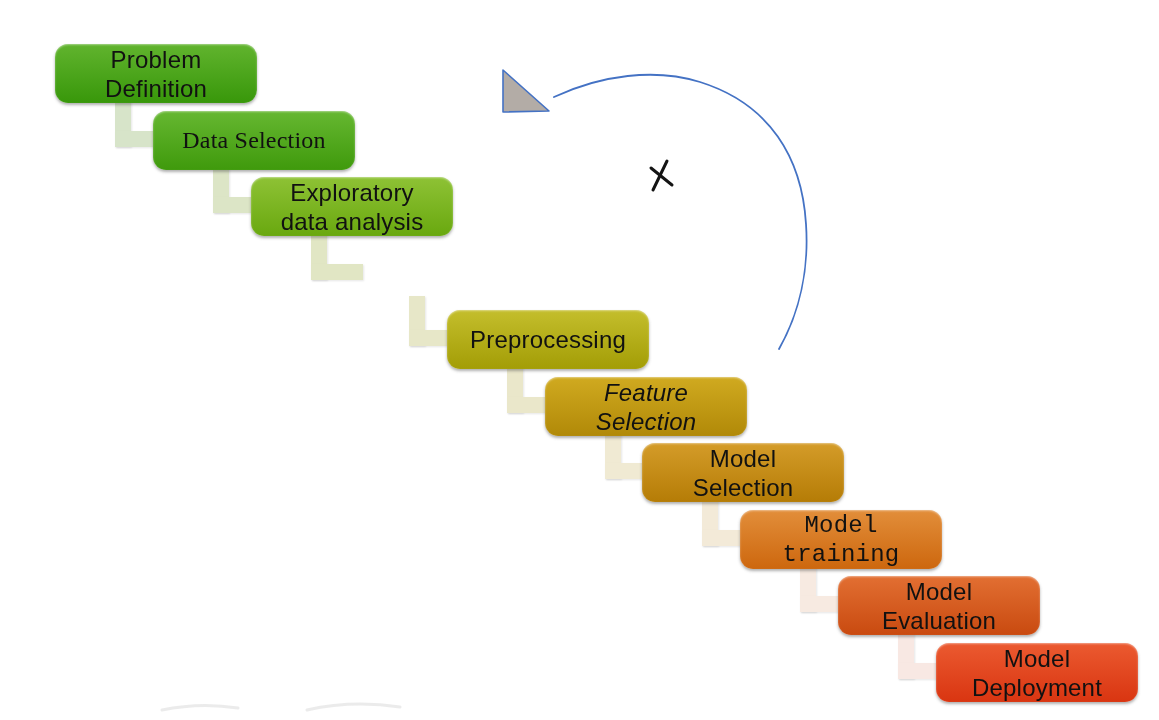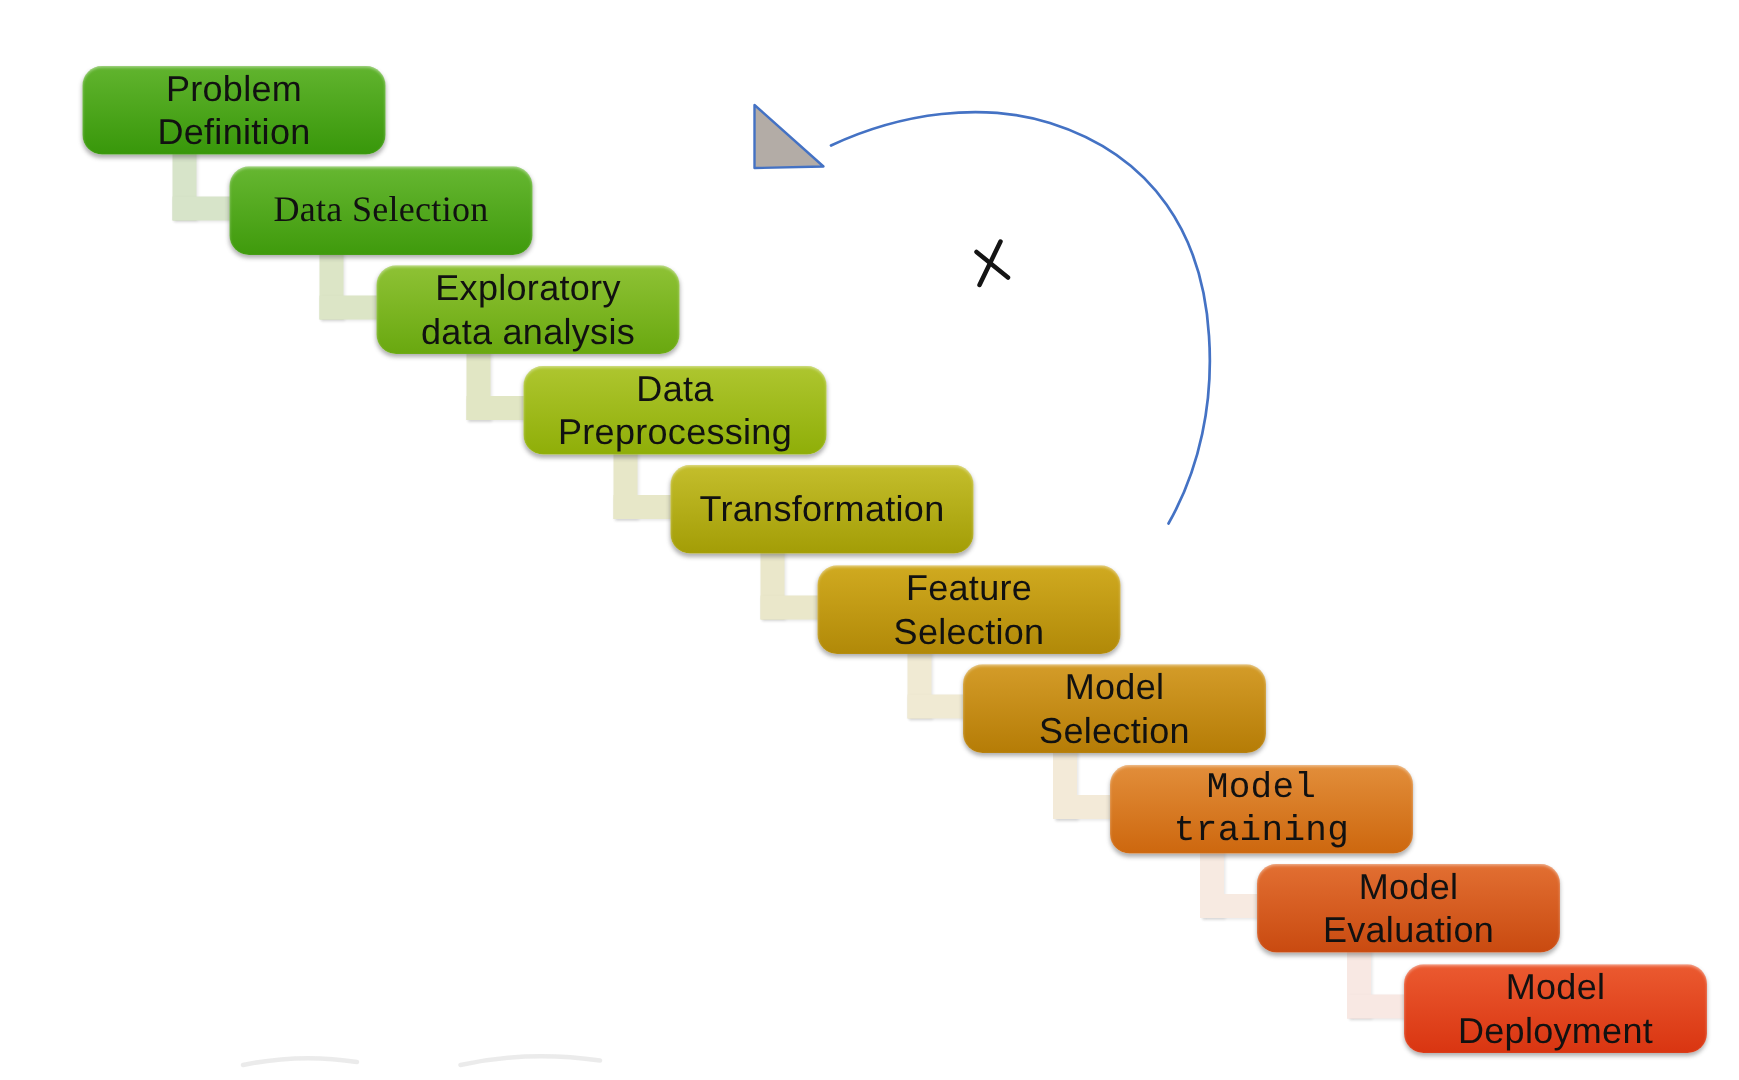--- a/index.html
+++ b/index.html
@@ -71,29 +71,25 @@
         <div class="step-label" style="color: rgb(17, 17, 17);">Problem
 Definition</div>
       </div>
       <div class="step-box" style="left: 153px; top: 111px; background: linear-gradient(rgb(102, 183, 49) 0%, rgb(63, 154, 12) 100%);">
         <div class="step-label" style="color: rgb(17, 17, 17); font-family: Liberation Serif, serif;">Data Selection</div>
       </div>
       <div class="step-box" style="left: 251px; top: 177px; background: linear-gradient(rgb(142, 194, 53) 0%, rgb(105, 168, 15) 100%);">
         <div class="step-label" style="color: rgb(17, 17, 17);">Exploratory
 data analysis</div>
       </div>
-      <div class="step-box" style="left: 349px; top: 244px; background: linear-gradient(rgb(174, 198, 47) 0%, rgb(143, 174, 8) 100%);">
-        <div class="step-label" style="color: rgb(17, 17, 17);">Data
-Preprocessing</div>
-      </div>
       <div class="step-box" style="left: 447px; top: 310px; background: linear-gradient(rgb(196, 190, 44) 0%, rgb(163, 157, 6) 100%);">
-        <div class="step-label" style="color: rgb(17, 17, 17);">Transformation</div>
+        <div class="step-label" style="color: rgb(17, 17, 17);">Preprocessing</div>
       </div>
       <div class="step-box" style="left: 545px; top: 377px; background: linear-gradient(rgb(208, 170, 32) 0%, rgb(177, 137, 8) 100%);">
-        <div class="step-label" style="color: rgb(17, 17, 17);">Feature
+        <div class="step-label" style="color: rgb(17, 17, 17); font-style: italic;">Feature
 Selection</div>
       </div>
       <div class="step-box" style="left: 642px; top: 443px; background: linear-gradient(rgb(212, 156, 41) 0%, rgb(181, 124, 6) 100%);">
         <div class="step-label" style="color: rgb(17, 17, 17);">Model
 Selection</div>
       </div>
       <div class="step-box" style="left: 740px; top: 510px; background: linear-gradient(rgb(226, 142, 58) 0%, rgb(205, 103, 14) 100%);">
         <div class="step-label" style="color: rgb(17, 17, 17); font-family: Liberation Mono, monospace;">Model training</div>
       </div>
       <div class="step-box" style="left: 838px; top: 576px; background: linear-gradient(rgb(226, 111, 50) 0%, rgb(201, 74, 16) 100%);">

